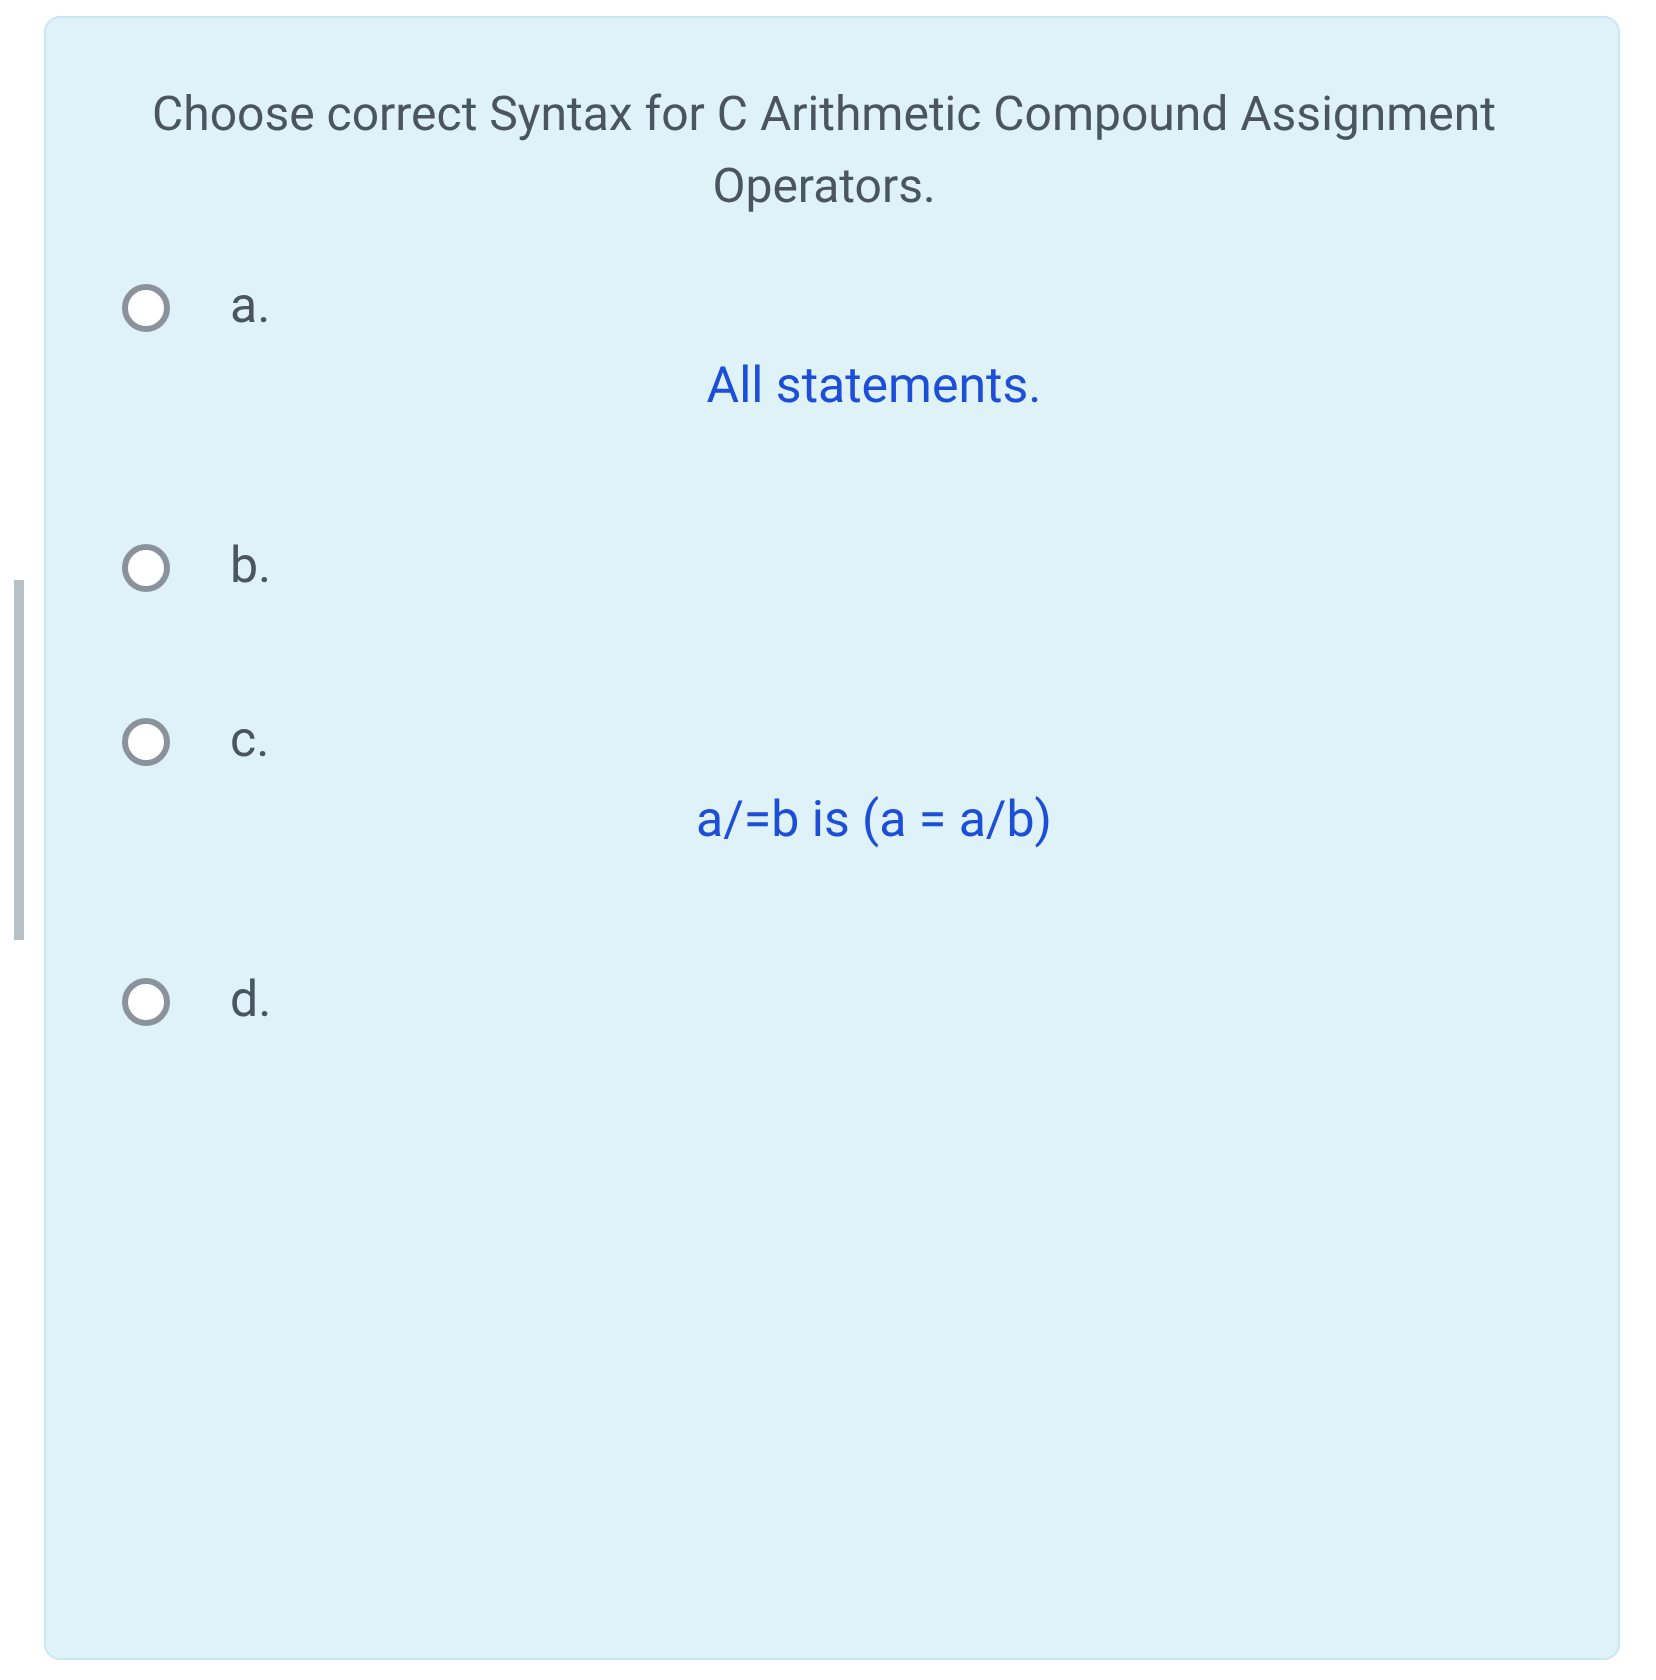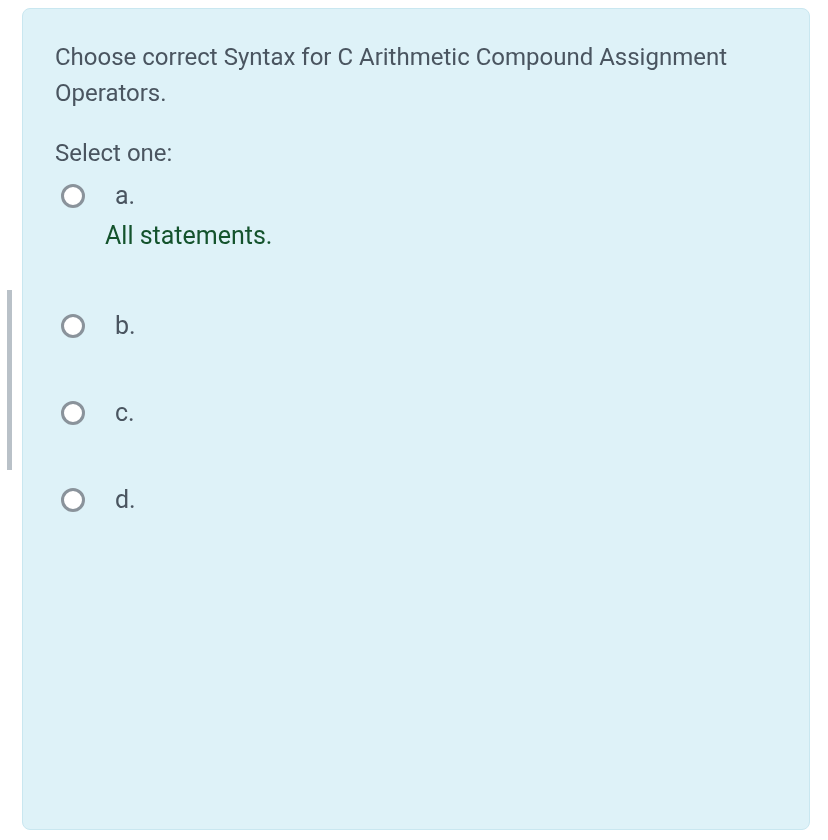--- a/index.html
+++ b/index.html
@@ -23,20 +23,21 @@
       height: 180px;
       background: #b9c1c8;
     }
     .question-card {
       background: #def2f8;
       border: 1px solid #c9e7f0;
       border-radius: 8px;
       padding: 30px 40px 30px 32px;
       color: #4a5560;
       height: 100%;
+      text-align: center;
     }
     .question-text {
       font-size: 24px;
       line-height: 1.5;
       color: #4a5560;
       margin-bottom: 28px;
     }
     .select-label {
       font-size: 24px;
       color: #4a5560;
@@ -66,33 +67,32 @@
       flex-shrink: 0;
       cursor: pointer;
       margin-right: 30px;
     }
     .option-letter {
       font-size: 25px;
       color: #4a5560;
     }
     .option-text {
       font-size: 25px;
-      color: #14532d;
+      color: #1d4ed8;
       margin-left: 44px;
       line-height: 1.4;
     }
   </style>
 </head>
 <body>
 
 <div class="left-marker"></div>
 
 <div class="question-card">
   <div class="question-text">Choose correct Syntax for C Arithmetic Compound Assignment Operators.</div>
-  <div class="select-label">Select one:</div>
   <div class="options">
 
     <div class="option">
       <div class="option-row">
         <div class="radio"></div>
         <div class="option-letter">a.</div>
       </div>
       <div class="option-text">All statements.</div>
     </div>
 
@@ -101,20 +101,21 @@
         <div class="radio"></div>
         <div class="option-letter">b.</div>
       </div>
     </div>
 
     <div class="option">
       <div class="option-row">
         <div class="radio"></div>
         <div class="option-letter">c.</div>
       </div>
+      <div class="option-text">a/=b is (a = a/b)</div>
     </div>
 
     <div class="option">
       <div class="option-row">
         <div class="radio"></div>
         <div class="option-letter">d.</div>
       </div>
     </div>
 
   </div>

